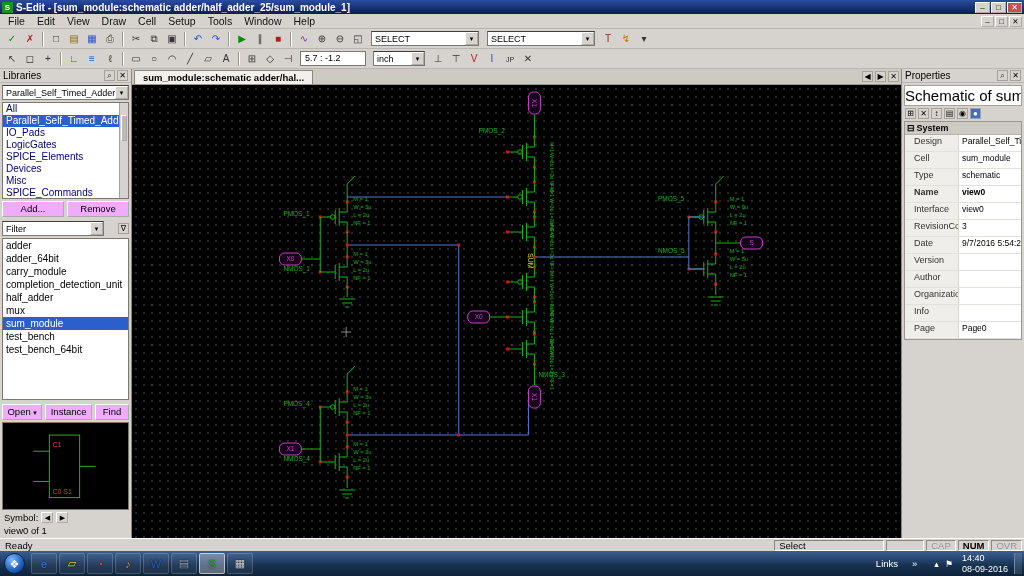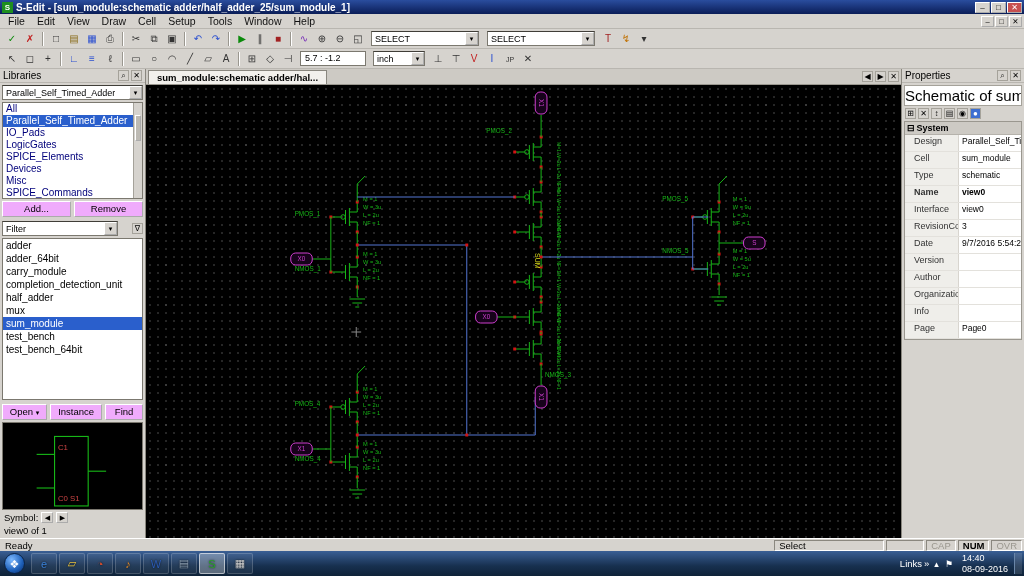--- a/index.html
+++ b/index.html
@@ -21,21 +21,21 @@
   
   .toolbar{height:20px;background:#d6d3ce;display:flex;align-items:center;padding:0 3px;border-bottom:1px solid #b9b6b0;flex:0 0 auto;}
   .tbtn{width:18px;height:16px;border:1px solid #d6d3ce;background:#d6d3ce;font-size:10px;line-height:14px;text-align:center;color:#222;padding:0;}
   .tsep{width:2px;height:14px;border-left:1px solid #9a978f;border-right:1px solid #fff;margin:0 3px;}
   .combo{height:15px;background:#fff;border:1px solid #7b786f;border-top-color:#403e38;display:flex;align-items:center;font-size:9px;padding-left:3px;position:relative;}
   .combo .arrow{margin-left:auto;width:13px;height:13px;background:#d6d3ce;border:1px outset #fff;font-size:7px;text-align:center;line-height:12px;}
   .coordbox{width:66px;height:15px;background:#fff;border:1px solid #7b786f;font-size:9px;line-height:13px;padding-left:4px;margin:0 3px;}
   
   .main{flex:1;display:flex;min-height:0;}
   
-  .libpanel{width:146px;background:#d6d3ce;border-right:1px solid #8a877f;display:flex;flex-direction:column;flex:0 0 auto;}
+  .libpanel{width:132px;background:#d6d3ce;border-right:1px solid #8a877f;display:flex;flex-direction:column;flex:0 0 auto;}
   .panelhead{height:14px;display:flex;align-items:center;font-size:10px;padding:0 3px;background:#d6d3ce;border-bottom:1px solid #b9b6b0;}
   .panelhead .ph-icons{margin-left:auto;display:flex;gap:2px;}
   .phicon{font-size:8px;width:11px;height:11px;border:1px solid #a5a29a;background:#d6d3ce;text-align:center;line-height:10px;}
   .libcombo{margin:2px;}
   .list{background:#fff;border:1px solid #7b786f;margin:0 2px;overflow:hidden;position:relative;font-size:10px;}
   .liblist{height:97px;}
   .celllist{flex:1;margin-bottom:2px;}
   .listitem{height:12px;line-height:12px;padding-left:3px;white-space:nowrap;color:#00007b;}
   .celllist .listitem{color:#000;height:13px;line-height:13px;}
   .listitem.sel{background:#2a5fcc;color:#fff;}
@@ -70,21 +70,21 @@
   .statusbar{height:13px;background:#d6d3ce;border-top:1px solid #fff;display:flex;align-items:center;font-size:9.5px;flex:0 0 auto;}
   .sbcell{border:1px solid;border-color:#8a877f #fff #fff #8a877f;height:11px;line-height:10px;padding:0 4px;margin-right:2px;}
   .sb-ready{flex:1;border:none;padding-left:5px;}
   .dim{color:#9a978f;}
   
   .taskbar{height:25px;background:linear-gradient(#3a5f95,#17304f 60%,#0e2238);display:flex;align-items:center;padding:0 2px;flex:0 0 auto;}
   .orb{width:21px;height:21px;border-radius:50%;background:radial-gradient(circle at 35% 30%,#7db9ff,#1d5fb8 60%,#0b2d66);color:#fff;font-size:11px;text-align:center;line-height:20px;margin:0 6px 0 2px;border:1px solid #0a2448;}
   .tico{width:26px;height:21px;margin-right:2px;border-radius:2px;display:flex;align-items:center;justify-content:center;font-size:11px;color:#fff;border:1px solid rgba(255,255,255,.18);background:rgba(255,255,255,.06);}
   .tico.active{background:rgba(255,255,255,.32);border-color:rgba(255,255,255,.55);}
   .tbspring{flex:1;}
-  .links{color:#fff;font-size:9.5px;margin-right:2px;}
+  .links{color:#fff;font-size:9.5px;margin-right:14px;}
   .trayico{color:#fff;font-size:9px;margin:0 3px;}
   .clock{color:#fff;font-size:9px;text-align:left;line-height:11px;margin:0 6px;}
   .showdesk{width:8px;height:21px;border-left:1px solid #6a86a8;background:rgba(255,255,255,.12);}
 </style>
 </head>
 <body>
 
 <div class="window">
 
   <div class="titlebar">

